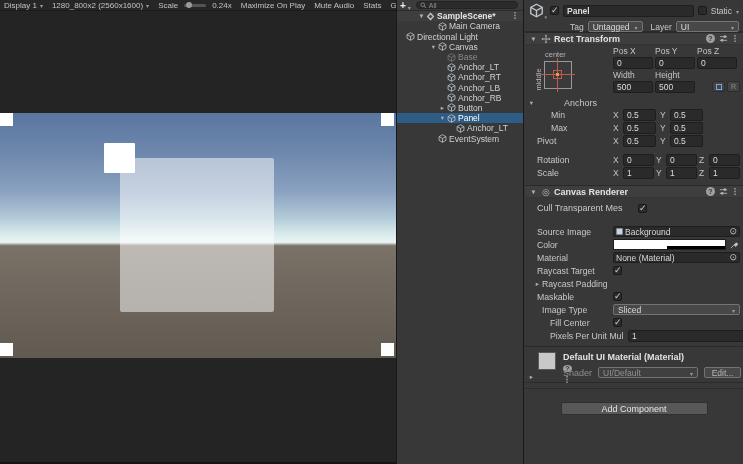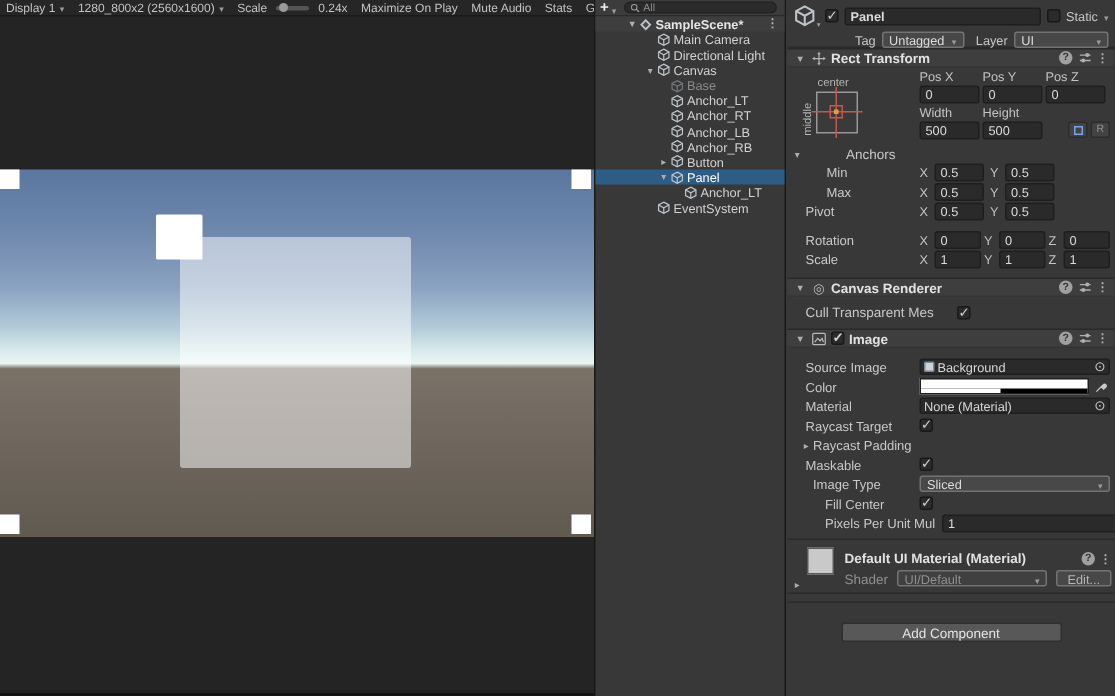--- a/index.html
+++ b/index.html
@@ -100,21 +100,21 @@
   .spr { width:7px; height:7px; background:#cdd3d8; border:1px solid #7d8791; border-radius:1px; flex:0 0 7px; }
   .swatch { flex:1; height:11px; background:#fff; position:relative; border:1px solid #1e1e1e; }
   .swatch .abar { position:absolute; left:0; right:0; bottom:0; height:3px; background:#000; }
   .swatch .abar .afill { position:absolute; left:0; top:0; bottom:0; width:48%; background:#fff; }
   .eyed { width:12px; flex:0 0 12px; display:flex; justify-content:center; }
   .mat { border-top:1px solid #2a2a2a; margin-top:4px; padding:5px 4px 4px 4px; position:relative; min-height:35px; }
   .mat-fold { position:absolute; left:2px; top:26px; }
   .mat-flex { display:flex; gap:7px; padding-left:9px; }
   .thumb { width:18px; height:18px; background:#c9c9c9; border:1px solid #5a5a5a; flex:0 0 18px; }
   .mat-rows { flex:1; }
-  .mat-title { display:flex; align-items:flex-end; gap:3px; font-weight:bold; color:#e2e2e2; height:12px; }
+  .mat-title { display:flex; align-items:flex-start; gap:3px; font-weight:bold; color:#e2e2e2; height:12px;flex-direction:column; }
   .mat-title .t { flex:1; }
   .mat-shader { display:flex; align-items:center; gap:6px; margin-top:3px; color:#8f8f8f; }
   .sep { height:1px; background:#2b2b2b; }
   .addc-wrap { display:flex; justify-content:center; margin-top:13px; }
   .addc { width:147px; height:13px; background:#585858; border:1px solid #2f2f2f; border-radius:2px;
     display:flex; align-items:center; justify-content:center; font-size:9px; color:#e4e4e4; cursor:default; }
   svg { display:block; }
 </style>
 </head>
 <body>
@@ -210,21 +210,21 @@
     </div>
     <div class="hrow" style="padding-left:32px;">
       <span class="fold"></span>
       <span class="hicon">
           <svg width="9" height="9">
             <use href="#cube"></use>
           </svg>
         </span>
       <span>Main Camera</span>
     </div>
-    <div class="hrow" style="padding-left:32px;">
+    <div class="hrow" style="">
       <span class="fold"></span>
       <span class="hicon">
           <svg width="9" height="9">
             <use href="#cube"></use>
           </svg>
         </span>
       <span>Directional Light</span>
     </div>
     <div class="hrow" style="padding-left:32px;">
       <span class="fold open"></span>
@@ -465,37 +465,20 @@
             <use href="#preset-ic"></use>
           </svg>
         </span>
       <span class="kebab" style="position:static;"></span>
     </div>
     <div style="padding:5px 3px 6px 12px;display:flex;align-items:center;">
       <span style="width:101px;">Cull Transparent Mes</span>
       <span class="cb checked"></span>
     </div>
 
-    <div class="sec-h">
-      <span class="fold open"></span>
-      <span class="icn">
-          <svg width="10" height="10">
-            <use href="#img-ic"></use>
-          </svg>
-        </span>
-      <span class="cb checked"></span>
-      <span class="title">Image</span>
-      <span class="help"></span>
-      <span class="icn">
-          <svg width="9" height="9">
-            <use href="#preset-ic"></use>
-          </svg>
-        </span>
-      <span class="kebab" style="position:static;"></span>
-    </div>
     <div style="padding-top:6px;">
       <div class="irow">
         <span class="lab">Source Image</span>
         <span class="val">
           <span class="objf">
             <span class="spr"></span>
             <span class="txt">Background</span>
             <span class="picker"></span>
           </span>
         </span>

